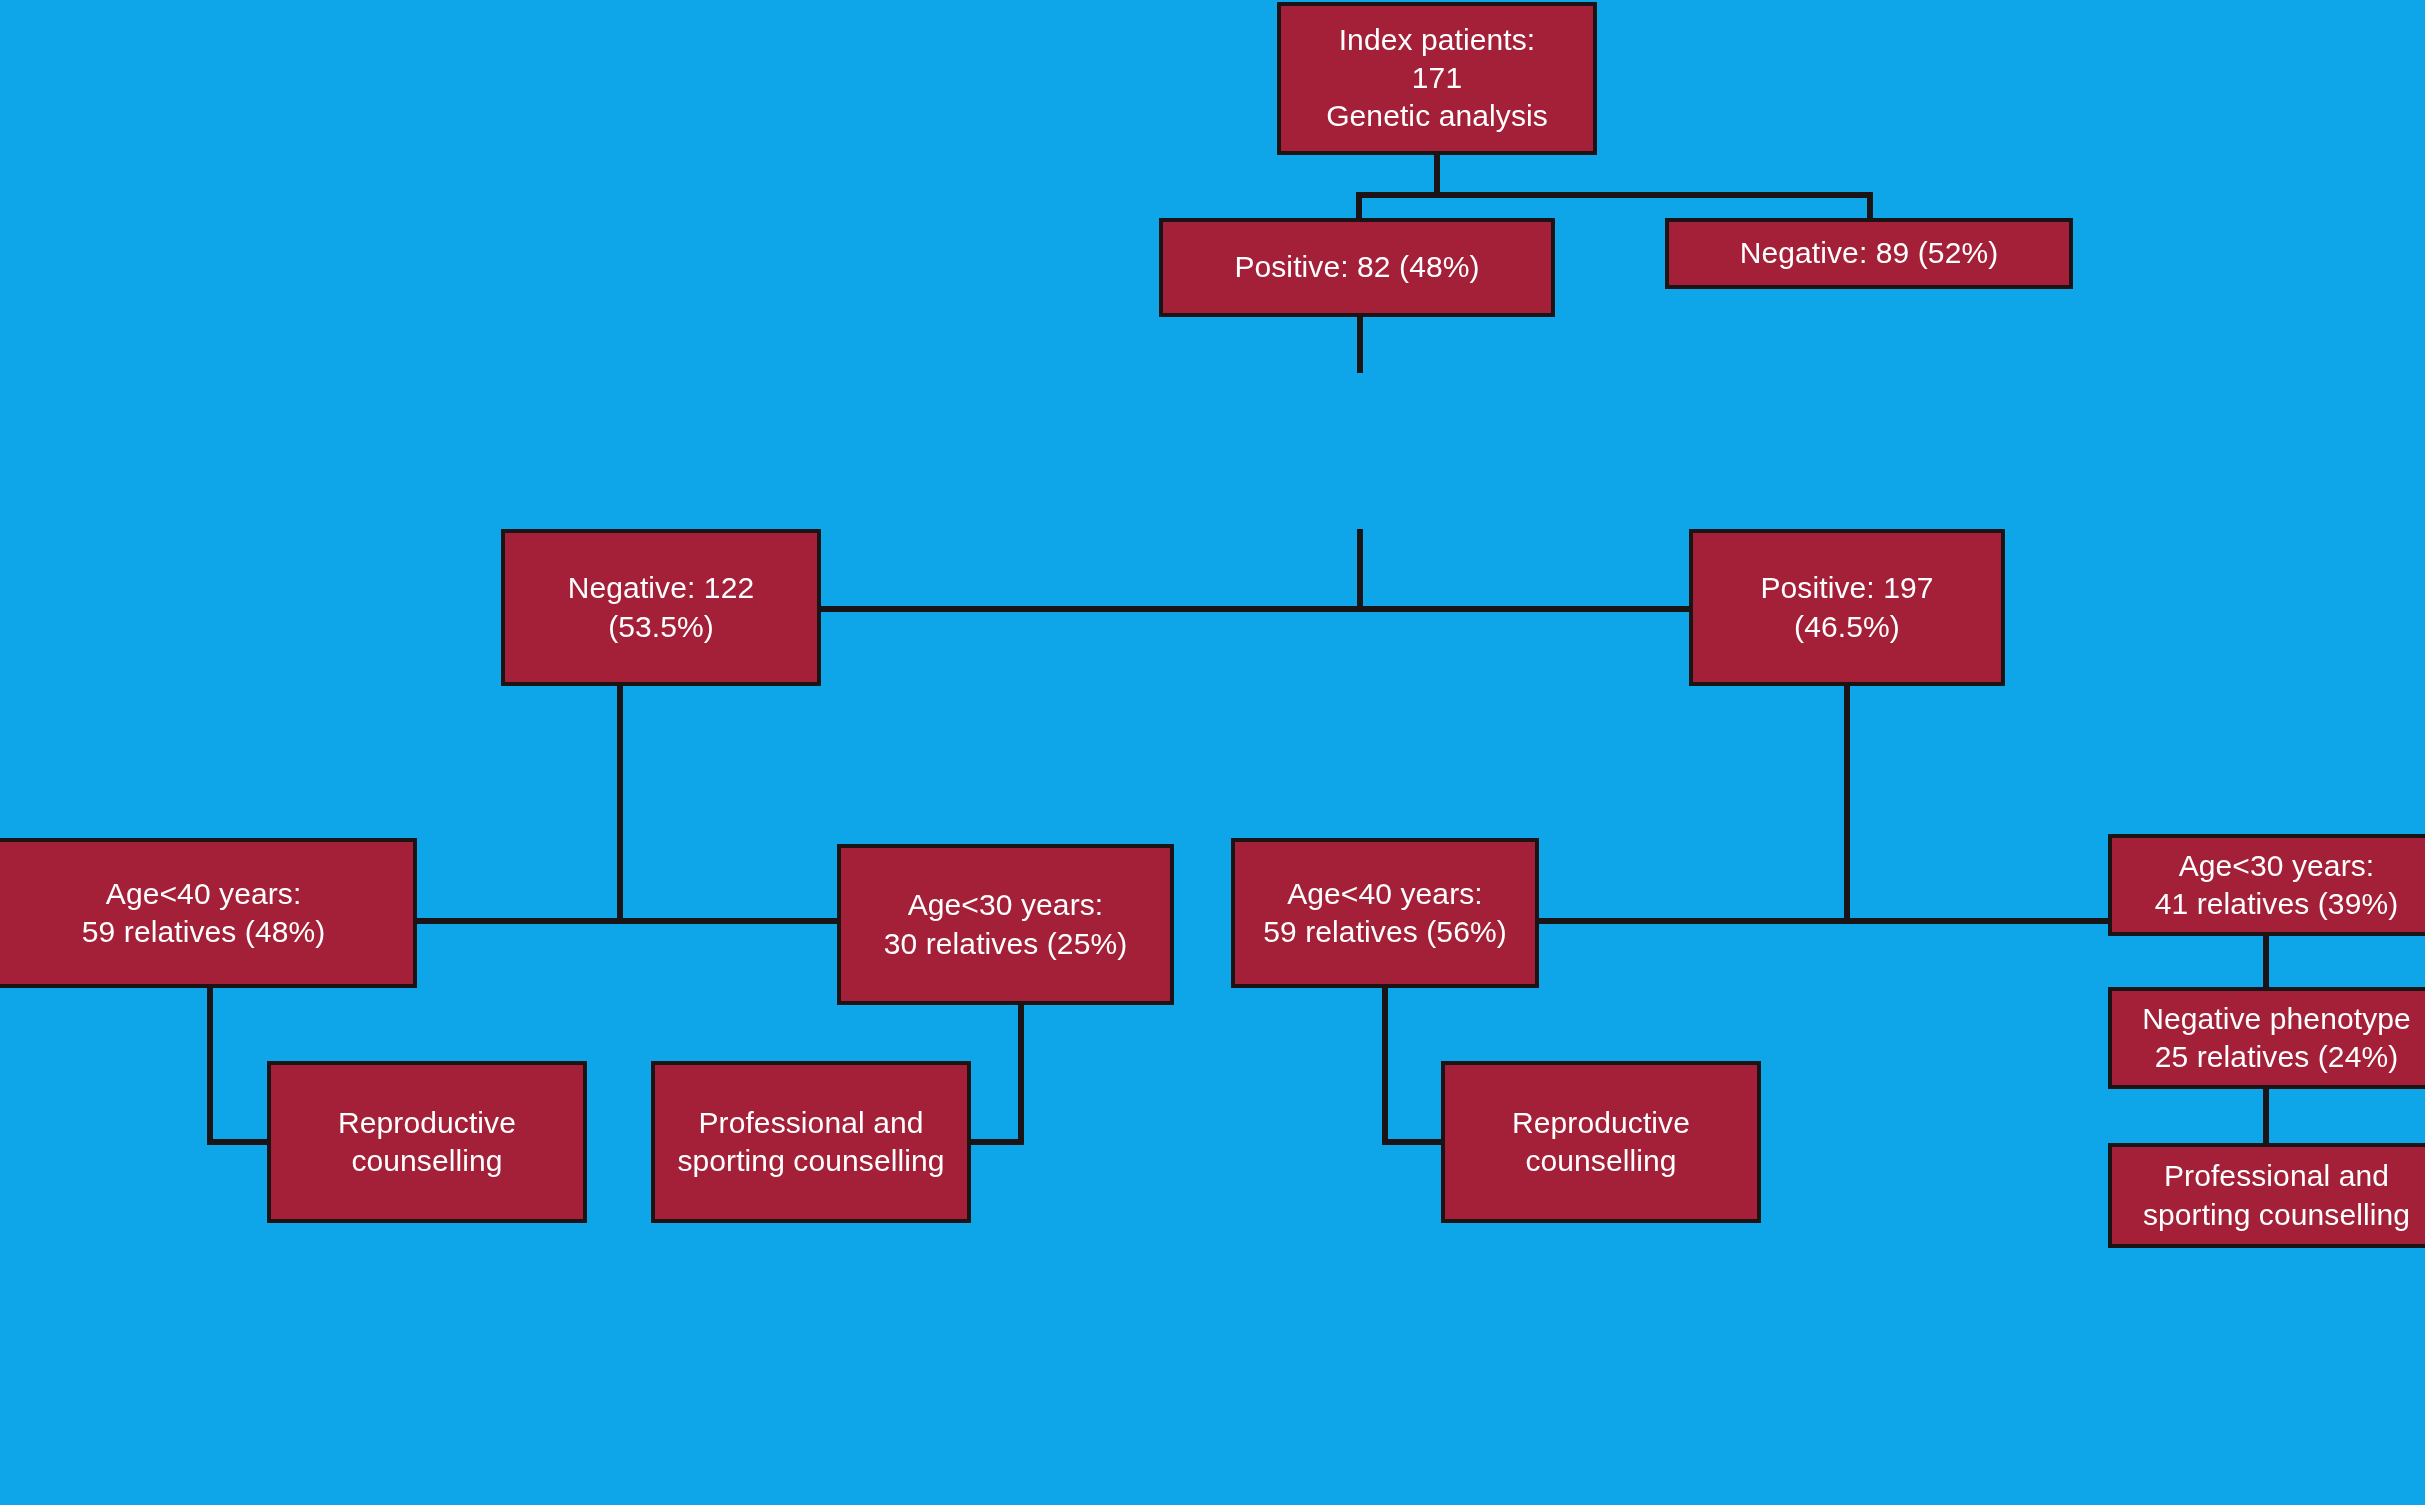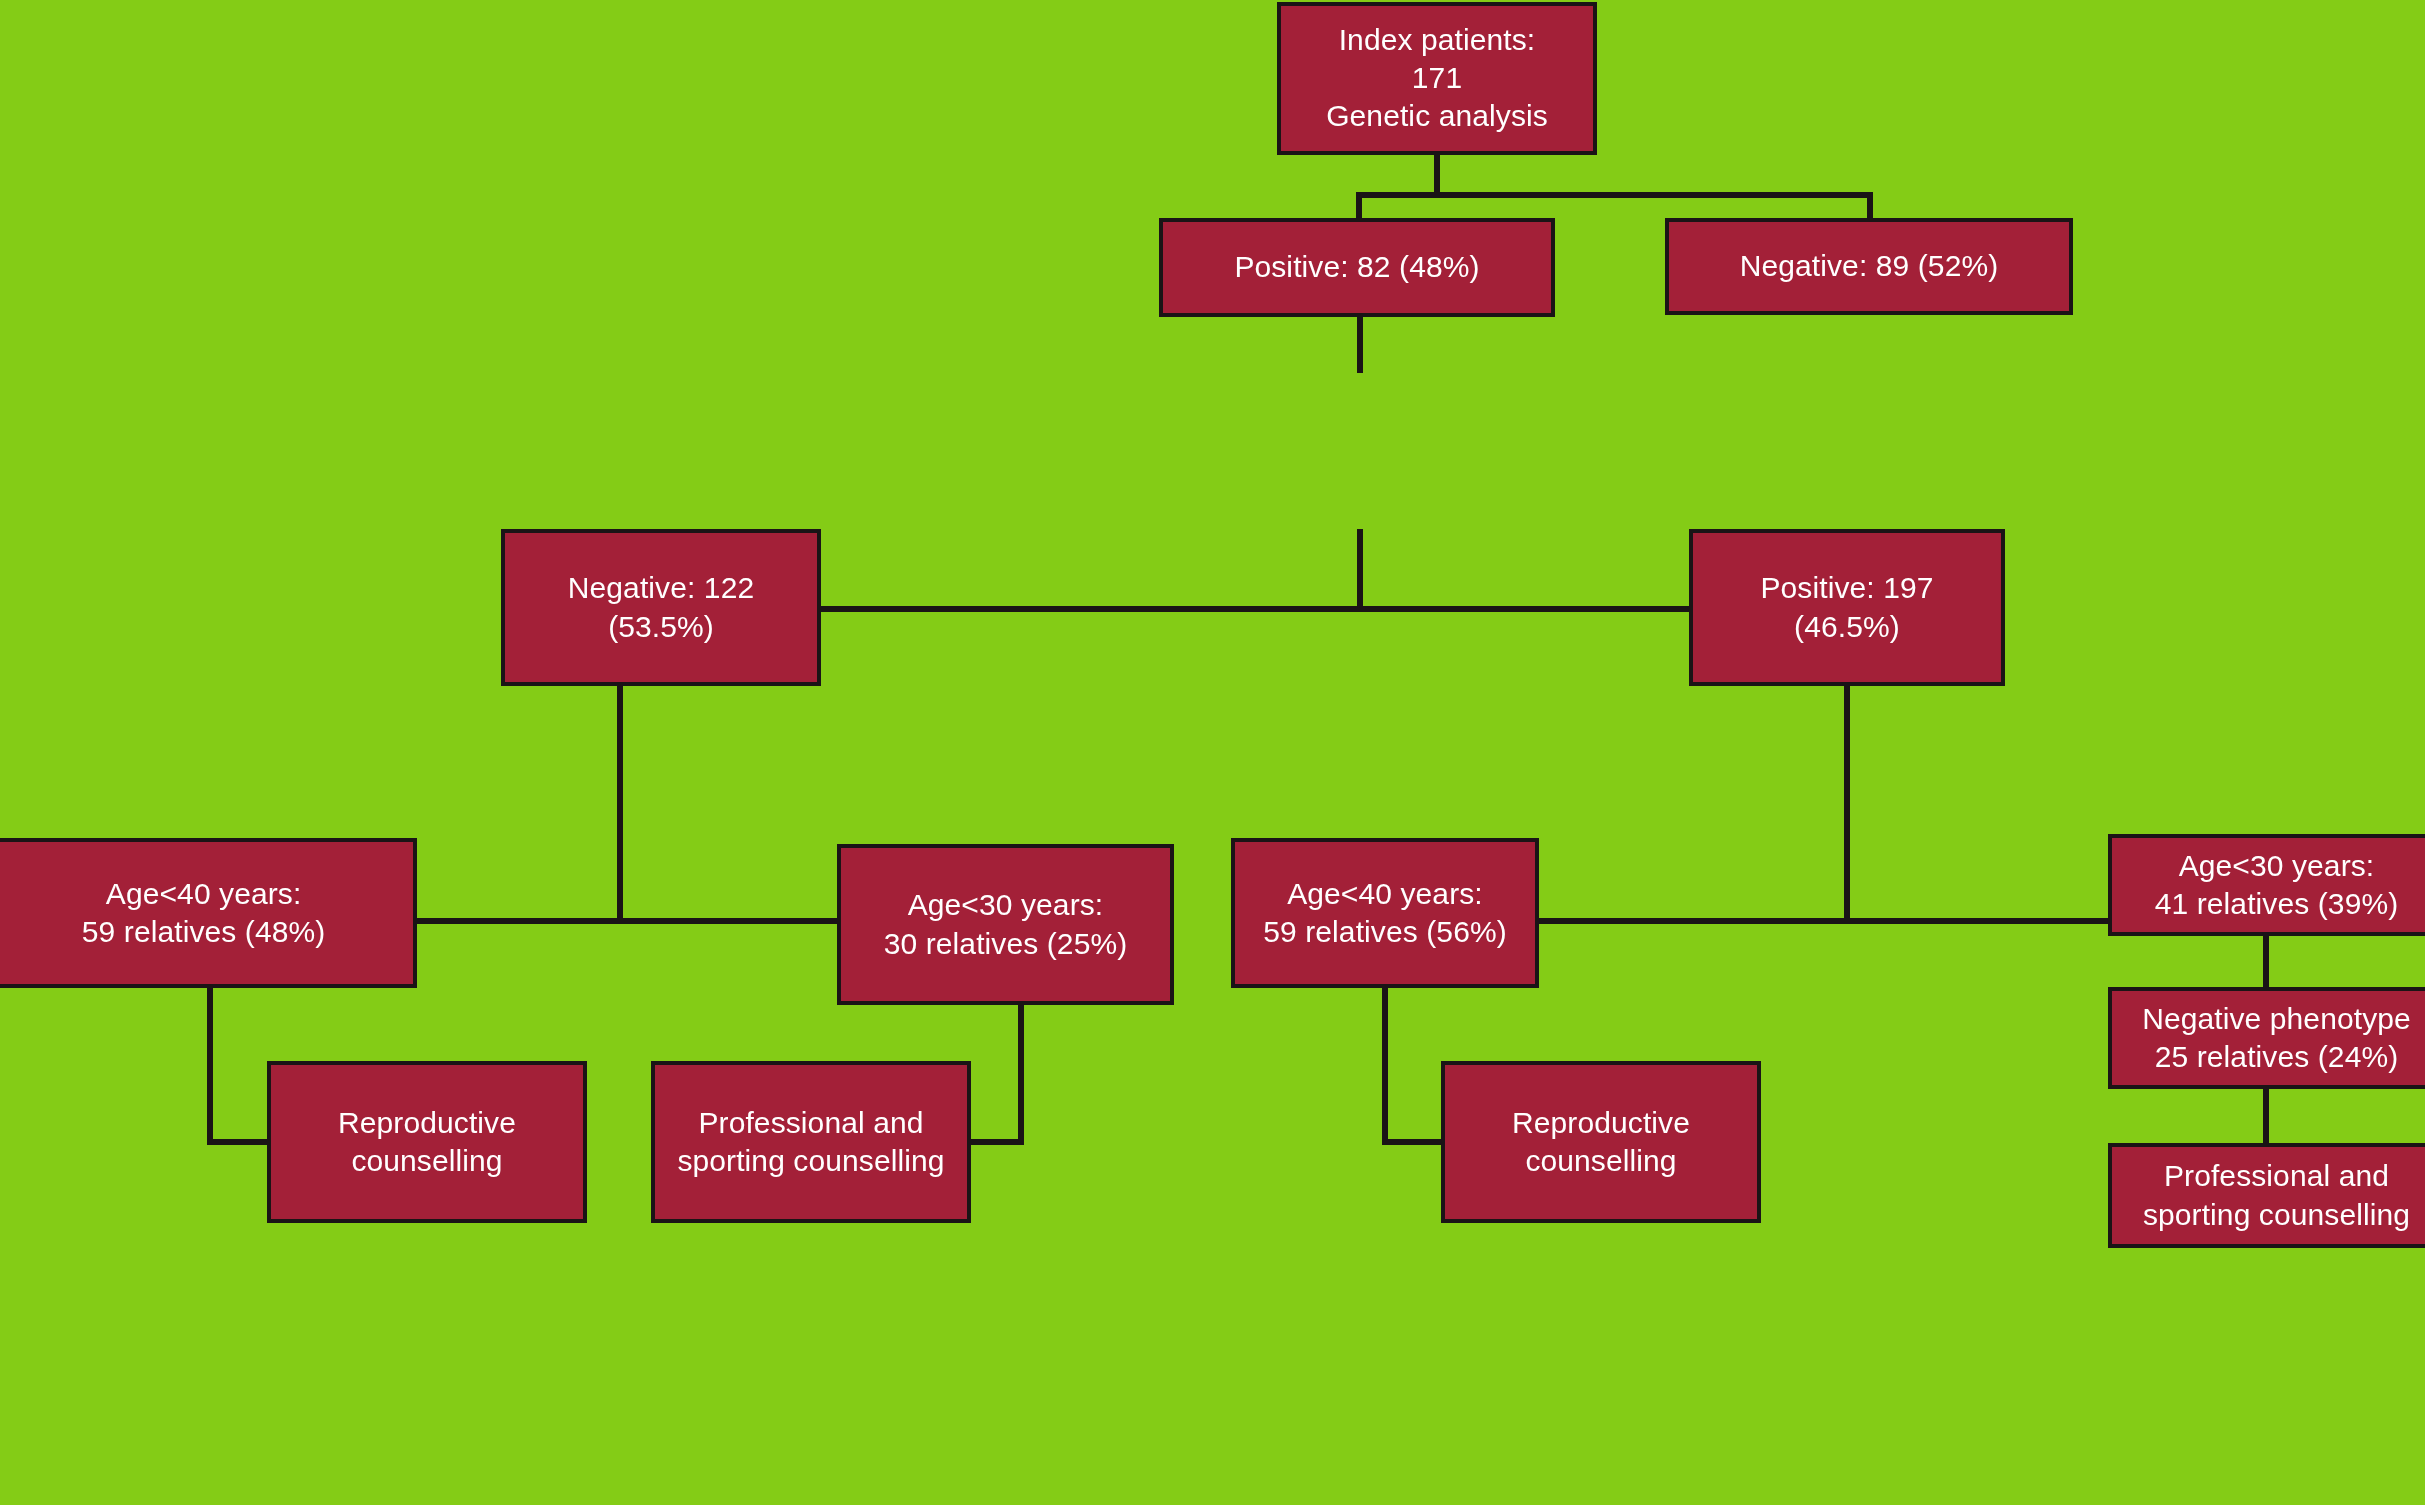--- a/index.html
+++ b/index.html
@@ -8,21 +8,21 @@
     padding: 0;
     background: #ffffff;
   }
   body {
     font-family: "Liberation Sans", "DejaVu Sans", sans-serif;
   }
   #canvas {
     position: relative;
     width: 2426px;
     height: 1505px;
-    background: #84cc16;
+    background: #0ea5e9;
     overflow: hidden;
   }
   .node {
     position: absolute;
     box-sizing: border-box;
     background: #A32038;
     border: 4.1px solid #1a1416;
     color: #ffffff;
     display: flex;
     align-items: center;
@@ -75,21 +75,21 @@
   <div class="conn v" style="left:2263px; top:934px; height:59px;"></div>
 
   <div class="conn v" style="left:2263px; top:1085px; height:61px;"></div>
 
   <div class="node" style="left:1277px; top:1.6px; width:320px; height:153px;">Index patients:
 171
 Genetic analysis</div>
 
   <div class="node" style="left:1159px; top:218px; width:396px; height:99px;">Positive: 82 (48%)</div>
 
-  <div class="node" style="left:1665px; top:218px; width:408px; height:97px;">Negative: 89 (52%)</div>
+  <div class="node" style="left:1665px; top:218px; width:408px; height:71px;">Negative: 89 (52%)</div>
 
 
   <div class="node" style="left:456px; top:529px; width:320px; height:157px;margin-left:45px;">Negative: 122
 (53.5%)</div>
 
   <div class="node" style="left:1689px; top:529px; width:316px; height:157px;">Positive: 197
 (46.5%)</div>
 
   <div class="node" style="left:-9.9px; top:838px; width:427px; height:150px;">Age&lt;40 years:
 59 relatives (48%)</div>

